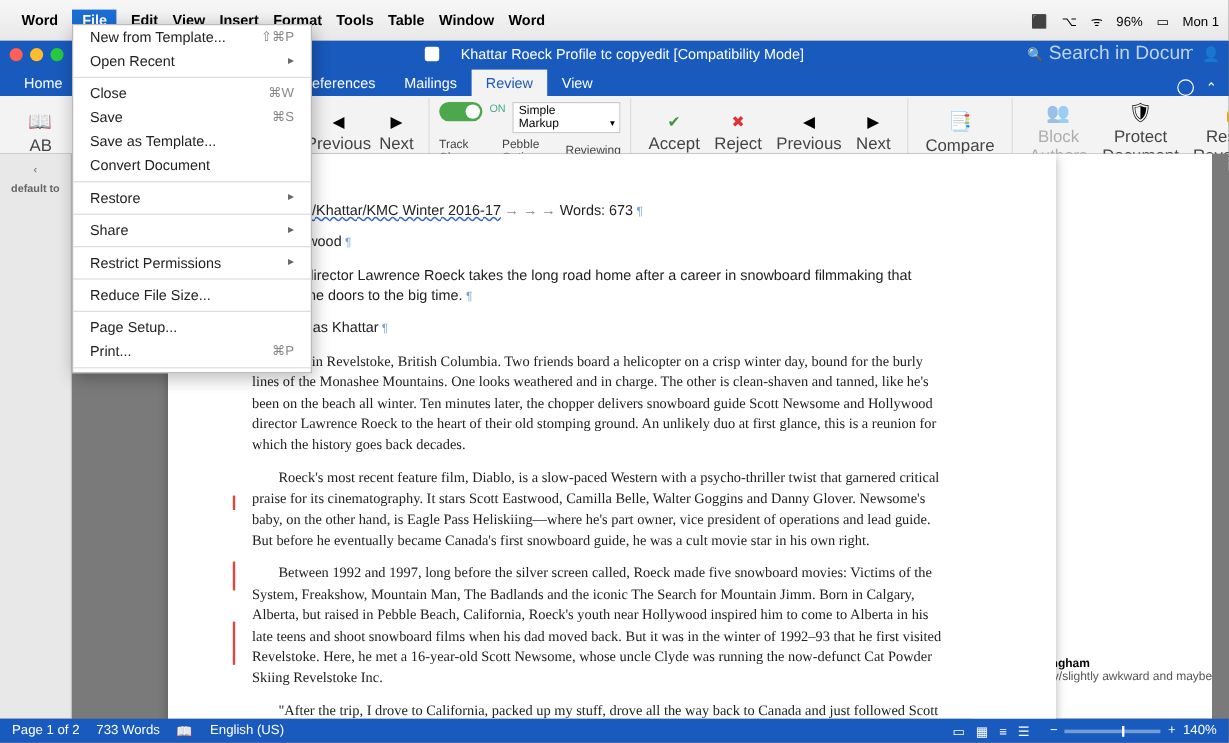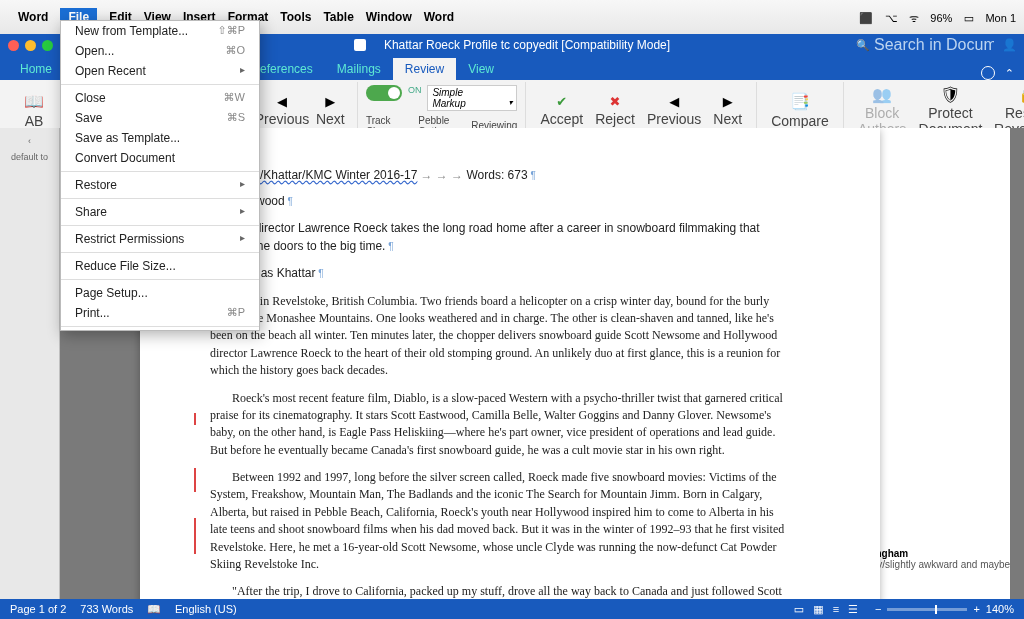--- a/index.html
+++ b/index.html
@@ -15,39 +15,39 @@
 .traffic { position:absolute; left:8px; display:flex; gap:6px;}
 .traffic span { width:11px; height:11px; border-radius:50%; display:inline-block;}
 .traffic .r{background:#ff5f56}.traffic .y{background:#ffbd2e}.traffic .g{background:#27c93f}
 .title-doc { font-size:12px; display:flex; align-items:center; gap:18px;}
 .title-icon{ width:12px;height:12px; background:#fff; border-radius:2px; display:inline-block;}
 .search-area{ position:absolute; right:30px; display:flex; align-items:center; gap:4px; color:#bcd4f0; font-size:11px;}
 .search-area input{ background:transparent; border:none; color:#bcd4f0; font-size:16px; width:120px;}
 .search-area input::placeholder{color:#bcd4f0}
 .person-icon{ position:absolute; right:8px; width:14px; height:14px; font-size:12px;}
 .ribbon-tabs { height:24px; background:#185abd; display:flex; align-items:flex-end; padding-left:8px;}
-.ribbon-tabs .tab{ color:#5eead4; padding:4px 12px; font-size:12px; cursor:default;}
+.ribbon-tabs .tab{ color:#ffffff; padding:4px 12px; font-size:12px; cursor:default;}
 .ribbon-tabs .tab.active{ background:#f3f3f3; color:#185abd;}
 .ribbon-tabs .right{ margin-left:auto; display:flex; align-items:center; gap:10px; padding-right:10px; color:#fff;}
 .ribbon { height:62px; background:#f3f3f3; border-bottom:1px solid #d0d0d0; display:flex; align-items:stretch; padding:2px 6px; gap:0;}
 .rgroup{ display:flex; align-items:center; padding:0 8px; border-right:1px solid #ddd;}
 .rbtn{ display:flex; flex-direction:column; align-items:center; justify-content:center; gap:2px; padding:2px 6px; min-width:40px; cursor:default;}
 .rbtn .ic{ width:20px; height:20px; display:flex; align-items:center; justify-content:center; font-size:16px;}
 .rbtn .lbl{ font-size:14px; color:#444; text-align:center; line-height:1.1;}
 .rbtn.sm{ min-width:28px;}
 .rbtn.sm .ic{width:16px;height:16px;font-size:13px;}
 .toggle{ width:36px; height:16px; background:#4da84d; border-radius:8px; position:relative;}
 .toggle::after{content:'';position:absolute;right:2px;top:2px;width:12px;height:12px;background:#fff;border-radius:50%;}
 .markup-row{display:flex;flex-direction:column;gap:4px;align-items:flex-start;}
-.markup-sel{background:#fff;border:1px solid #ccc;padding:1px 18px 1px 4px;font-size:10px;position:relative;width:90px;font-style:italic;}
+.markup-sel{background:#fff;border:1px solid #ccc;padding:1px 18px 1px 4px;font-size:10px;position:relative;width:90px;}
 .markup-sel::after{content:'▾';position:absolute;right:4px;font-size:8px;}
 .mini{font-size:10px;color:#444;display:flex;align-items:center;gap:4px;}
 .doc-bg { position:absolute; top:128px; bottom:20px; left:0; right:0; background:#7a7a7a; overflow:hidden;}
 .sidebar-margin{position:absolute;left:0;top:0;width:60px;height:100%;background:#e8e8e8;border-right:1px solid #c0c0c0;display:flex;flex-direction:column;align-items:center;padding-top:8px;font-size:9px;color:#666;}
-.sidebar-margin .lbl{line-height:1.2;margin-top:6px;}
+.sidebar-margin .lbl{line-height:1.2;margin-top:6px;font-weight:bold;}
 .page{ position:absolute; left:140px; top:0; width:740px; background:#fff; box-shadow:0 2px 8px rgba(0,0,0,.3); padding:40px 90px 40px 70px;}
 .page .meta{font-size:12px;font-family:'Times New Roman',serif;color:#222;}
 .page .body{font-size:12px;font-family:'Times New Roman',serif;line-height:1.45;color:#222;margin-top:8px;}
 .page p{margin-bottom:10px;}
 .sq-blue{text-decoration:underline wavy #36c;}
 .para{color:#7aa5d8;font-size:10px;}
 .arrow{color:#888;}
 .revmark{position:absolute;left:54px;width:2px;background:#d44;}
 .comment-pane{position:absolute;right:14px;top:0;width:200px;height:100%;background:#fff;border-left:1px solid #ccc;box-shadow:-1px 0 3px rgba(0,0,0,.06);}
 .comment{position:absolute;right:10px;width:190px;font-size:10px;}
@@ -92,24 +92,20 @@
     <span>▭</span>
     <span>Mon 1</span>
   </span>
 </div>
 
 <div class="file-menu">
   <div class="mi">
       <span>New from Template...</span>
       <span class="sc">⇧⌘P</span>
     </div>
-  <div class="mi">
-      <span>Open...</span>
-      <span class="sc">⌘O</span>
-    </div>
   <div class="mi sub">
       <span>Open Recent</span>
     </div>
   <div class="sep"></div>
   <div class="mi">
       <span>Close</span>
       <span class="sc">⌘W</span>
     </div>
   <div class="mi">
       <span>Save</span>

